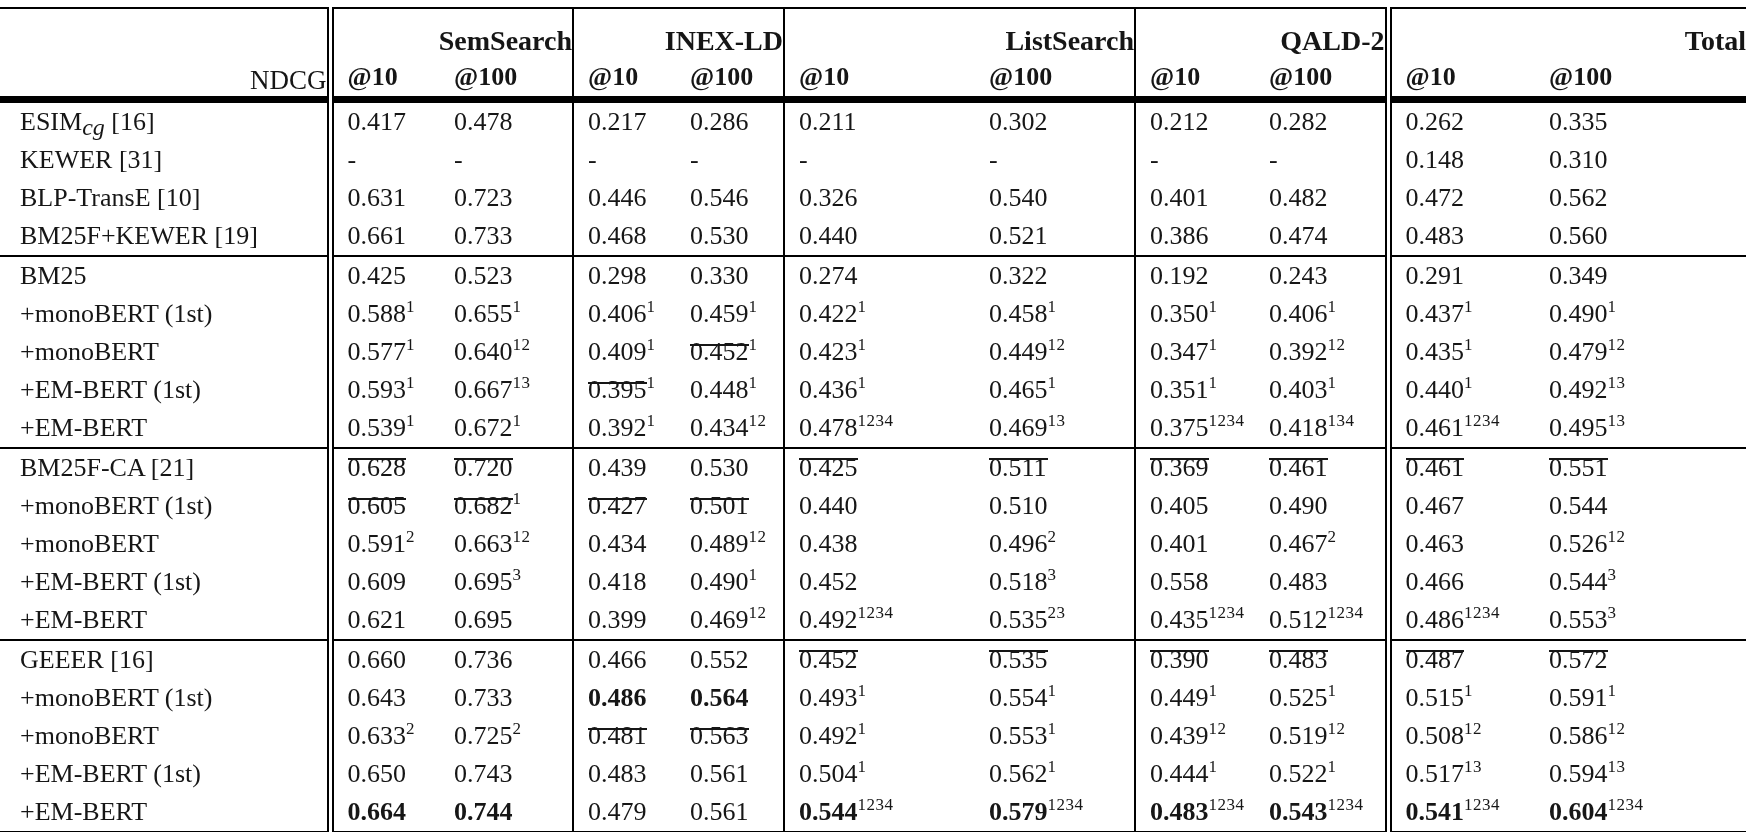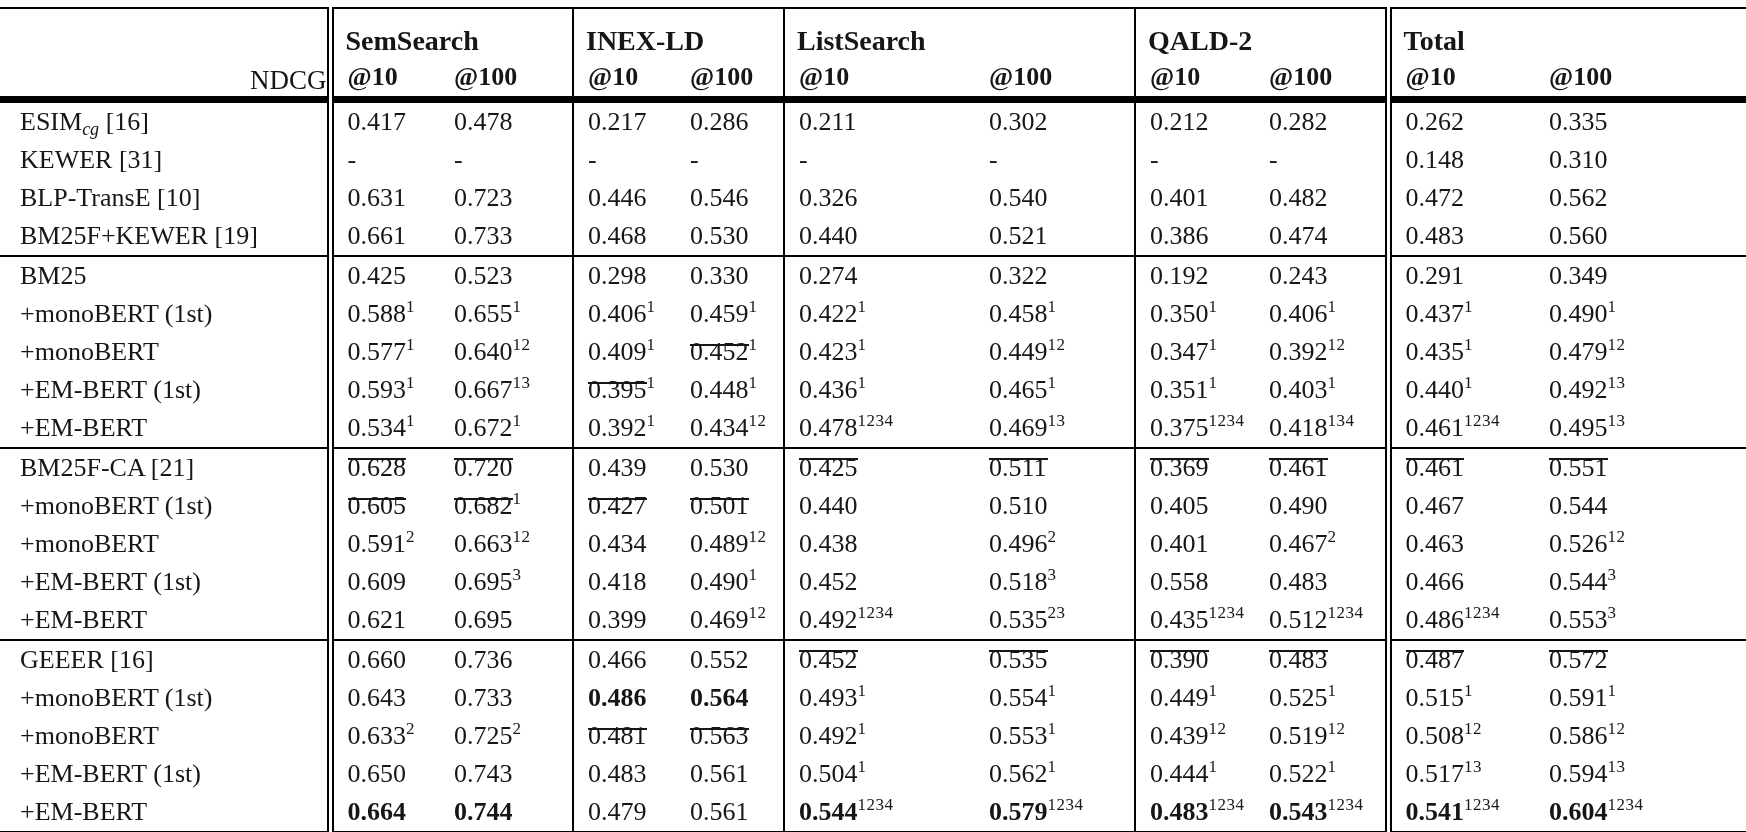--- a/index.html
+++ b/index.html
@@ -26,21 +26,21 @@
     height: 38px;
     font-size: 26px;
     line-height: 1;
     white-space: nowrap;
     vertical-align: middle;
   }
   
   tr.grp-row th { height: 46px; vertical-align: bottom; padding-bottom: 2px; }
   tr.sub-row th { height: 39px; font-weight: bold; }
   th.grp {
-    text-align: left;
+    text-align: right;
     font-weight: bold;
     font-size: 28px;
     padding-left: 12px;
   }
   th.corner {
     padding-left: 20px;
     font-size: 27px;
     vertical-align: middle;
     text-align: right;
   }
@@ -48,21 +48,21 @@
   
   .bd-r   { border-right: 2px solid #000; }
   .bd-dbl { border-right: 7px double #000; }
   
   tbody.rgroup { border-top: 2px solid #000; }
   tbody th.lbl {
     border-right: 7px double #000;
     padding-left: 20px;
   }
   sub.lbl-sub {
-    font-size: 18px;
+    font-size: 24px;
     font-style: italic;
     vertical-align: -5px;
     line-height: 0;
   }
   span.val.u { border-bottom: 2px solid #161616; padding-bottom: 16px; }
   span.val.b { font-weight: bold; }
   sup.sp {
     font-size: 17px;
     line-height: 0;
     vertical-align: 10px;
@@ -210,21 +210,21 @@
         <td class="bd-r" data-name="score-cell"><span class="val" data-name="score-value">0.448</span><sup class="sp" data-name="significance-superscript">1</sup></td>
         <td data-name="score-cell"><span class="val" data-name="score-value">0.436</span><sup class="sp" data-name="significance-superscript">1</sup></td>
         <td class="bd-r" data-name="score-cell"><span class="val" data-name="score-value">0.465</span><sup class="sp" data-name="significance-superscript">1</sup></td>
         <td data-name="score-cell"><span class="val" data-name="score-value">0.351</span><sup class="sp" data-name="significance-superscript">1</sup></td>
         <td class="bd-dbl" data-name="score-cell"><span class="val" data-name="score-value">0.403</span><sup class="sp" data-name="significance-superscript">1</sup></td>
         <td data-name="score-cell"><span class="val" data-name="score-value">0.440</span><sup class="sp" data-name="significance-superscript">1</sup></td>
         <td data-name="score-cell"><span class="val" data-name="score-value">0.492</span><sup class="sp" data-name="significance-superscript">13</sup></td>
       </tr>
       <tr data-name="table-row">
         <th class="lbl" data-name="method-label">+EM-BERT</th>
-        <td data-name="score-cell"><span class="val u" data-name="score-value">0.534</span><sup class="sp" data-name="significance-superscript">1</sup></td>
+        <td data-name="score-cell"><span class="val u" data-name="score-value">0.539</span><sup class="sp" data-name="significance-superscript">1</sup></td>
         <td class="bd-r" data-name="score-cell"><span class="val u" data-name="score-value">0.672</span><sup class="sp" data-name="significance-superscript">1</sup></td>
         <td data-name="score-cell"><span class="val" data-name="score-value">0.392</span><sup class="sp" data-name="significance-superscript">1</sup></td>
         <td class="bd-r" data-name="score-cell"><span class="val" data-name="score-value">0.434</span><sup class="sp" data-name="significance-superscript">12</sup></td>
         <td data-name="score-cell"><span class="val u" data-name="score-value">0.478</span><sup class="sp" data-name="significance-superscript">1234</sup></td>
         <td class="bd-r" data-name="score-cell"><span class="val u" data-name="score-value">0.469</span><sup class="sp" data-name="significance-superscript">13</sup></td>
         <td data-name="score-cell"><span class="val u" data-name="score-value">0.375</span><sup class="sp" data-name="significance-superscript">1234</sup></td>
         <td class="bd-dbl" data-name="score-cell"><span class="val u" data-name="score-value">0.418</span><sup class="sp" data-name="significance-superscript">134</sup></td>
         <td data-name="score-cell"><span class="val u" data-name="score-value">0.461</span><sup class="sp" data-name="significance-superscript">1234</sup></td>
         <td data-name="score-cell"><span class="val u" data-name="score-value">0.495</span><sup class="sp" data-name="significance-superscript">13</sup></td>
       </tr>

